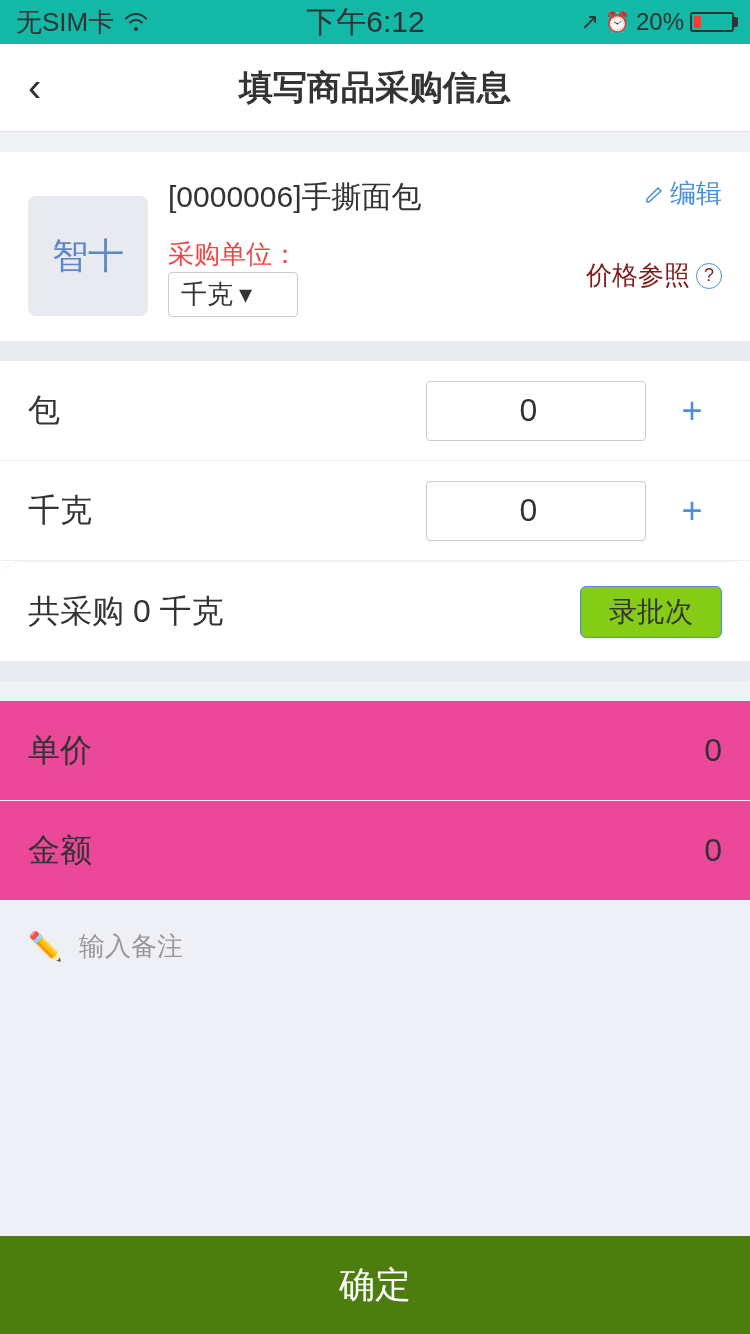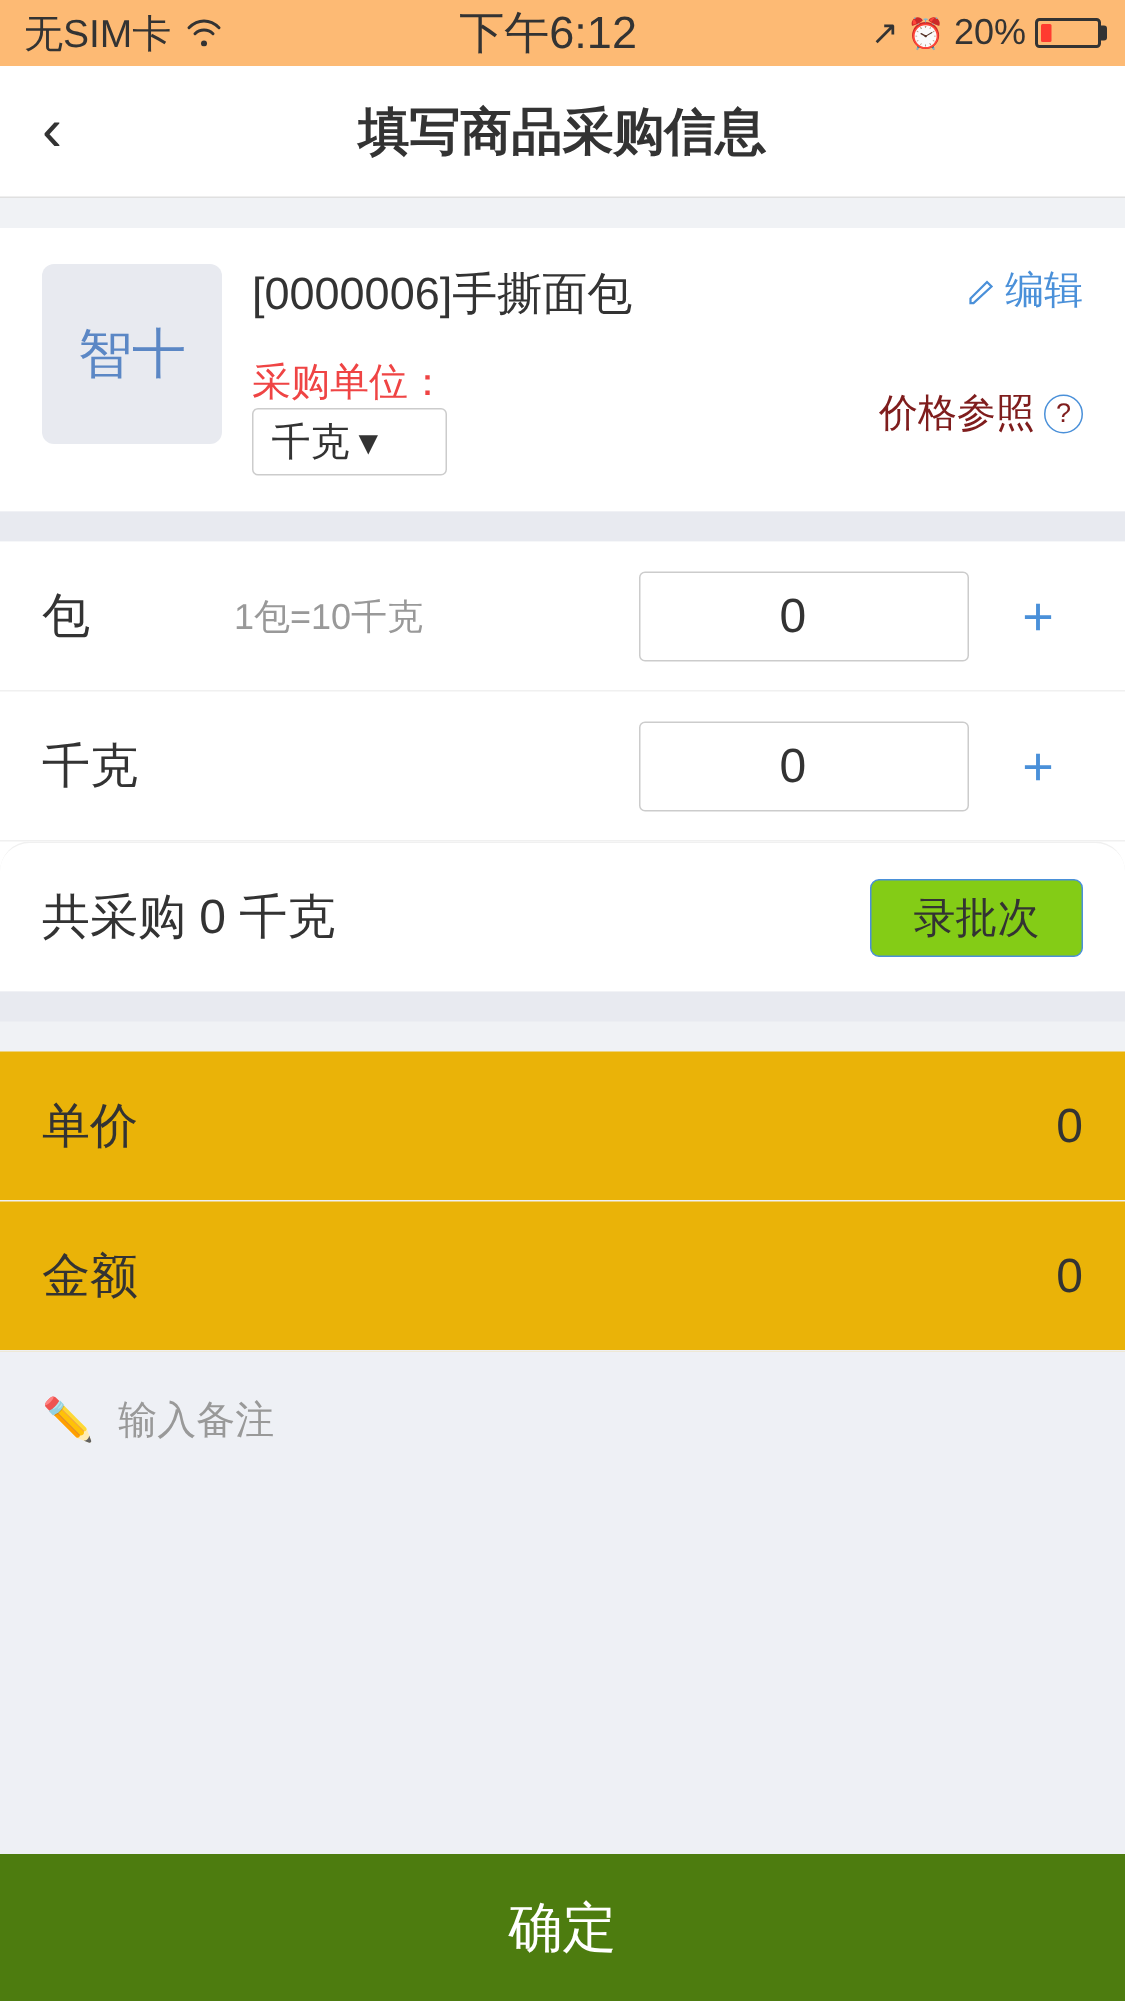--- a/index.html
+++ b/index.html
@@ -10,21 +10,21 @@
       font-family: -apple-system, "PingFang SC", "Helvetica Neue", sans-serif;
       background: #f0f2f5;
       font-size: 32px;
       color: #333;
     }
 
     
     .status-bar {
       width: 750px;
       height: 44px;
-      background: #fdba74;
+      background: #14b8a6;
       display: flex;
       align-items: center;
       justify-content: space-between;
       padding: 0 16px;
       font-size: 26px;
       color: #333;
     }
     .status-left { display: flex; align-items: center; gap: 8px; }
     .status-center { font-size: 30px; font-weight: 500; }
     .status-right { display: flex; align-items: center; gap: 6px; font-size: 24px; }
@@ -88,20 +88,21 @@
     }
     .product-image {
       width: 120px;
       height: 120px;
       background: #e8eaf0;
       border-radius: 8px;
       display: flex;
       align-items: center;
       justify-content: center;
       flex-shrink: 0;
+      margin-top: 20px;
     }
     .product-logo {
       font-size: 36px;
       color: #5b87c5;
     }
     .product-info { flex: 1; }
     .product-header {
       display: flex;
       justify-content: space-between;
       align-items: flex-start;
@@ -222,21 +223,21 @@
       border-radius: 6px;
       padding: 6px 28px;
       font-size: 28px;
       color: #333;
       cursor: pointer;
       background: #84cc16;
     }
 
     
     .price-section {
-      background: #eab308;
+      background: #ec4899;
       margin-top: 20px;
     }
     .price-row {
       display: flex;
       align-items: center;
       justify-content: space-between;
       padding: 0 28px;
       height: 100px;
       border-bottom: 1px solid #f0f0f0;
     }
@@ -341,21 +342,20 @@
       </span>
     </div>
   </div>
 </div>
 
 <div class="divider-section"></div>
 
 <div class="input-section">
   <div class="input-row">
     <span class="input-label">包</span>
-    <span class="input-sublabel">1包=10千克</span>
     <div class="input-control">
       <input class="qty-input" type="number" value="0" style="">
       <span class="plus-btn">+</span>
     </div>
   </div>
 
   <div class="input-row">
     <span class="input-label">千克</span>
     <div class="input-control">
       <input class="qty-input" type="number" value="0" style="">

